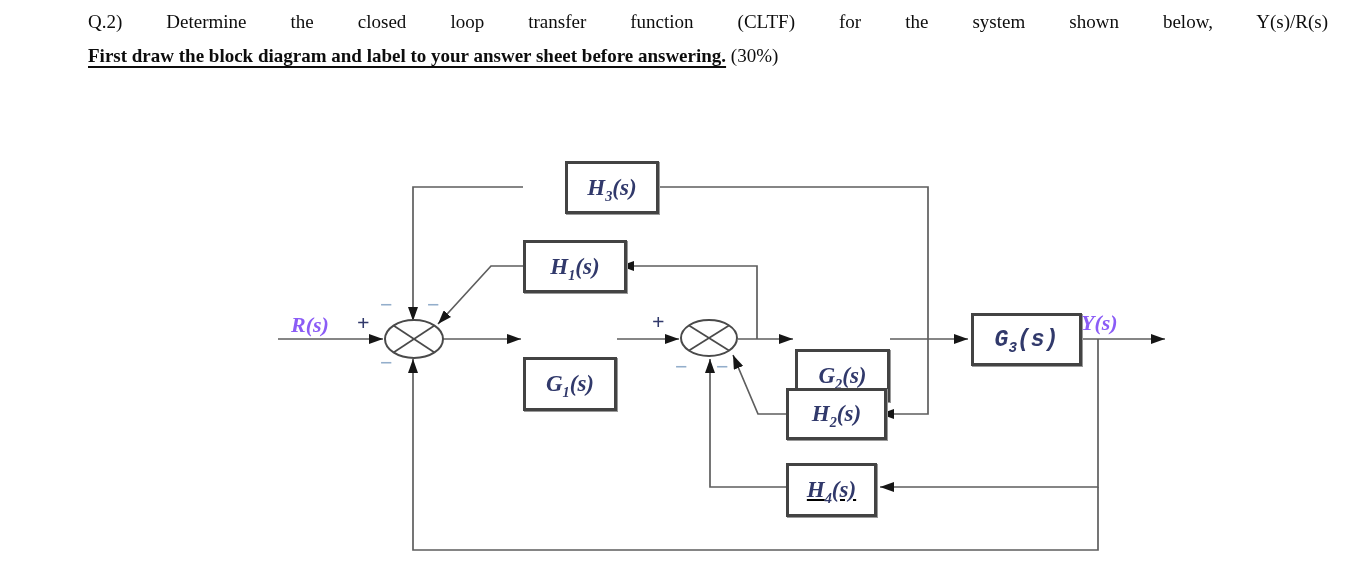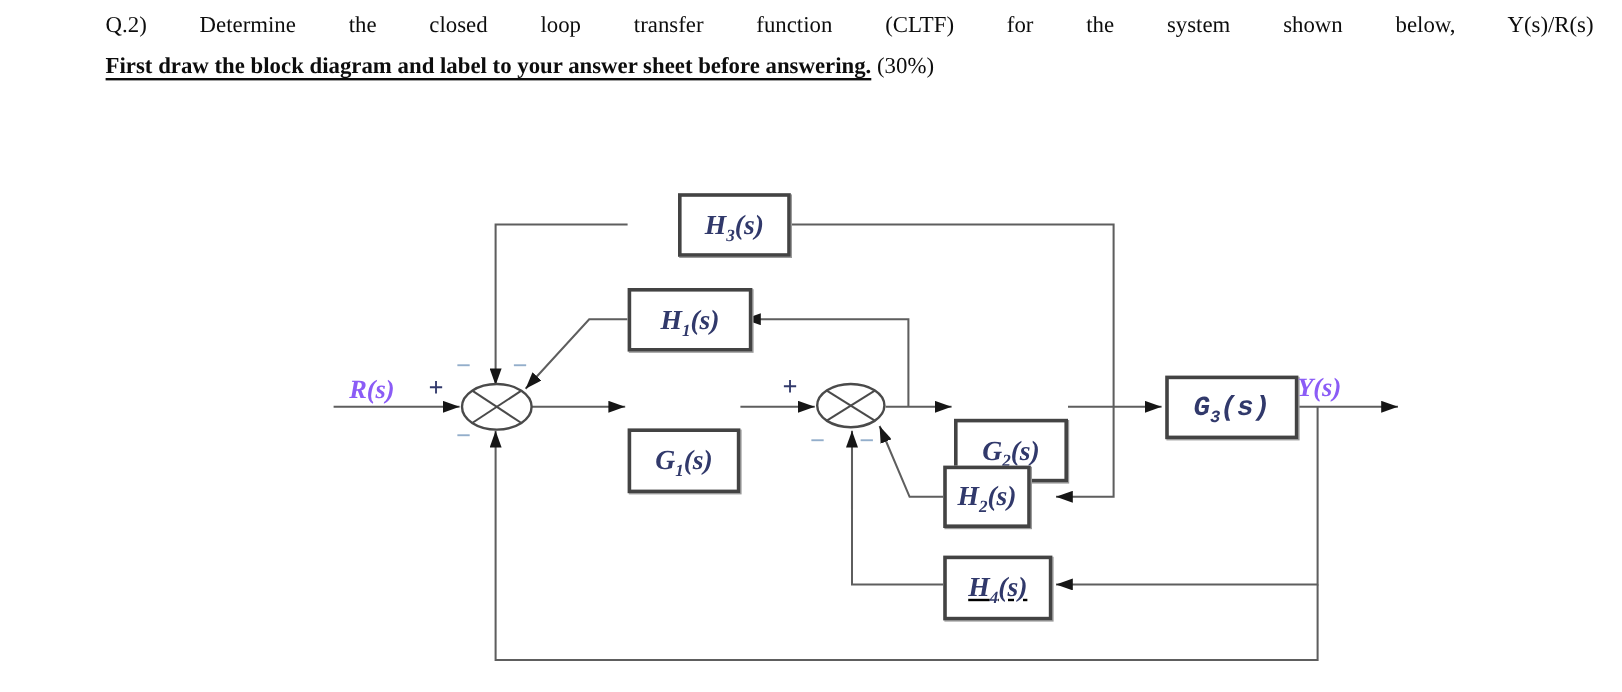--- a/index.html
+++ b/index.html
@@ -27,21 +27,21 @@
   .sign{position:absolute;font-weight:bold;font-size:22px;line-height:22px;}
   .plus{color:#31396b;}
   .minus{color:#93aecb;}
 
   
   #blk-h3{left:545px;top:161px;width:94px;height:53px;margin-left:20px;}
   #blk-h1{left:523px;top:240px;width:104px;height:53px;}
   #blk-g1{left:523px;top:313px;width:94px;height:54px;margin-top:44px;}
   #blk-g2{left:795px;top:313px;width:95px;height:53px;margin-top:36px;}
   #blk-g3{left:971px;top:313px;width:111px;height:53px;font-family:Liberation Mono, monospace;}
-  #blk-h2{left:786px;top:388px;width:73px;height:52px;}
+  #blk-h2{left:786px;top:388px;width:101px;height:52px;}
   #blk-h4{left:786px;top:463px;width:91px;height:54px;text-decoration:underline;}
 </style>
 </head>
 <body>
 
 <div id="page">
 
   <div class="question">
     <div class="q-line">
       <span>Q.2) Determine the closed loop transfer function (CLTF) for the system shown below, Y(s)/R(s)</span>

